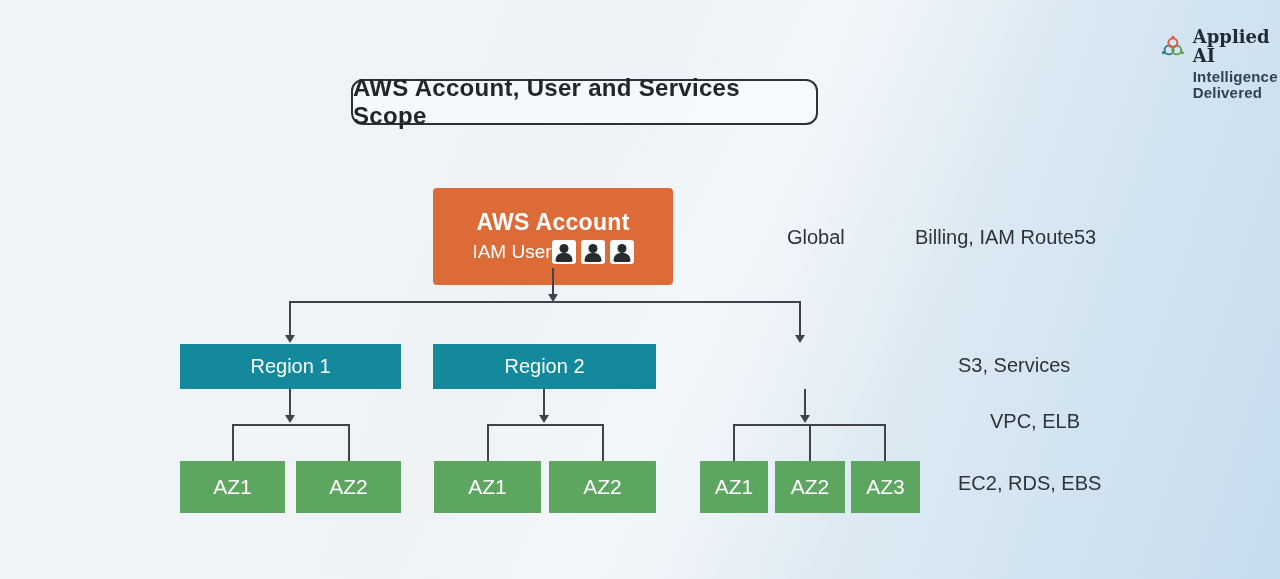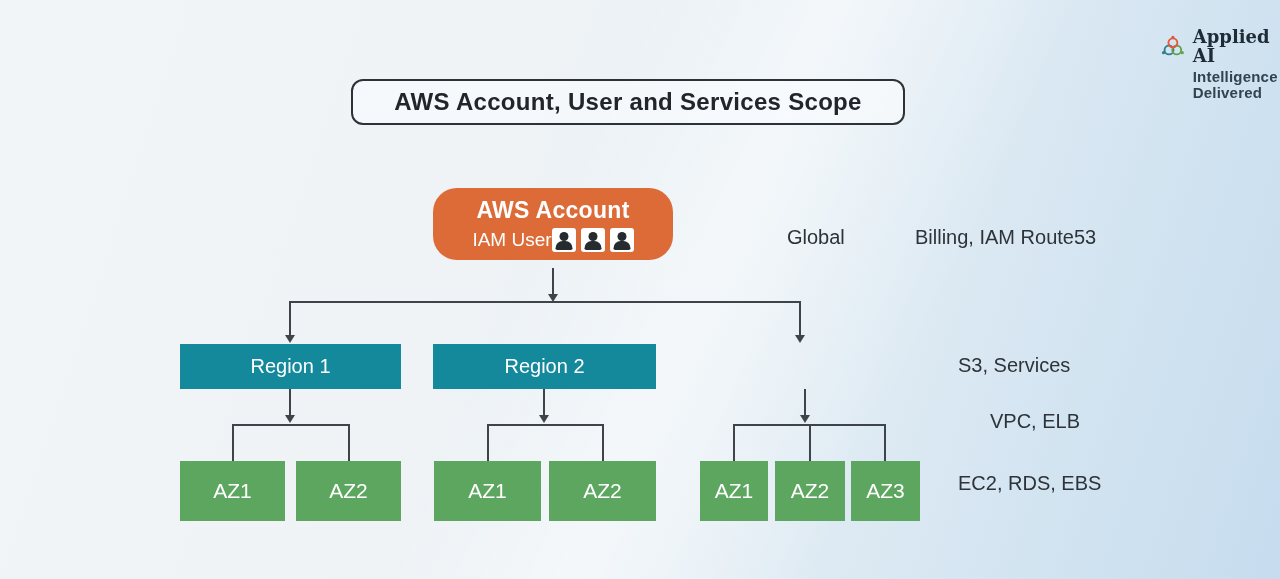--- a/index.html
+++ b/index.html
@@ -16,31 +16,31 @@
   }
 
   
   .brand { position:absolute; top:28px; left:1161px; display:flex; align-items:flex-start; gap:8px; }
   .brand-text { display:flex; flex-direction:column; line-height:1.05; }
   .brand-name { font-family:"DejaVu Serif", serif; font-weight:bold; font-size:18px; color:#1f2c36; }
   .brand-tagline { font-size:15px; color:#32424e; font-weight:bold; letter-spacing:.2px; margin-top:3px; }
 
   
   .title-box {
-    position:absolute; left:351px; top:79px; width:554px; height:46px;
+    position:absolute; left:351px; top:79px; width:467px; height:46px;
     border:2px solid #2c3237; border-radius:12px;
     background:rgba(252,253,255,0.55);
     display:flex; align-items:center; justify-content:center;
   }
   .title-box span { font-size:24px; font-weight:bold; color:#21262b; letter-spacing:.3px; }
 
   
   .account {
-    position:absolute; left:433px; top:188px; width:240px; height:72px;
-    background:#DC6B38; border-radius:24px; color:#fff;
+    position:absolute; left:433px; top:188px; width:240px; height:97px;
+    background:#DC6B38; border-radius:4px; color:#fff;
     display:flex; flex-direction:column; align-items:center; justify-content:center; gap:4px;
   }
   .account-title { font-size:23px; font-weight:bold; letter-spacing:.3px; }
   .account-sub { display:flex; align-items:center; }
   .account-sub-label { font-size:19px; }
   .persons { display:flex; gap:5px; }
   .person { position:relative; width:24px; height:24px; background:#fff; border-radius:3px; overflow:hidden; }
   .person::before { content:""; position:absolute; top:4px; left:50%; transform:translateX(-50%);
     width:9px; height:9px; border-radius:50%; background:#262b30; }
   .person::after { content:""; position:absolute; bottom:2px; left:50%; transform:translateX(-50%);
@@ -51,21 +51,21 @@
   .arrow-down { position:absolute; width:0; height:0;
     border-left:5px solid transparent; border-right:5px solid transparent; border-top:8px solid #3f444a; }
 
   
   .region {
     position:absolute; height:45px; background:#14899C; color:#fff;
     display:flex; align-items:center; justify-content:center; font-size:20px;
   }
   
   .az {
-    position:absolute; height:60px; top:461px; background:#5CA660; color:#fff;
+    position:absolute; height:52px; top:461px; background:#5CA660; color:#fff;
     display:flex; align-items:center; justify-content:center; font-size:21px;
   }
 
   
   .scope-label { position:absolute; font-size:20px; color:#2d3338; white-space:nowrap; }
 </style>
 </head>
 <body>
 
 <div class="canvas">

